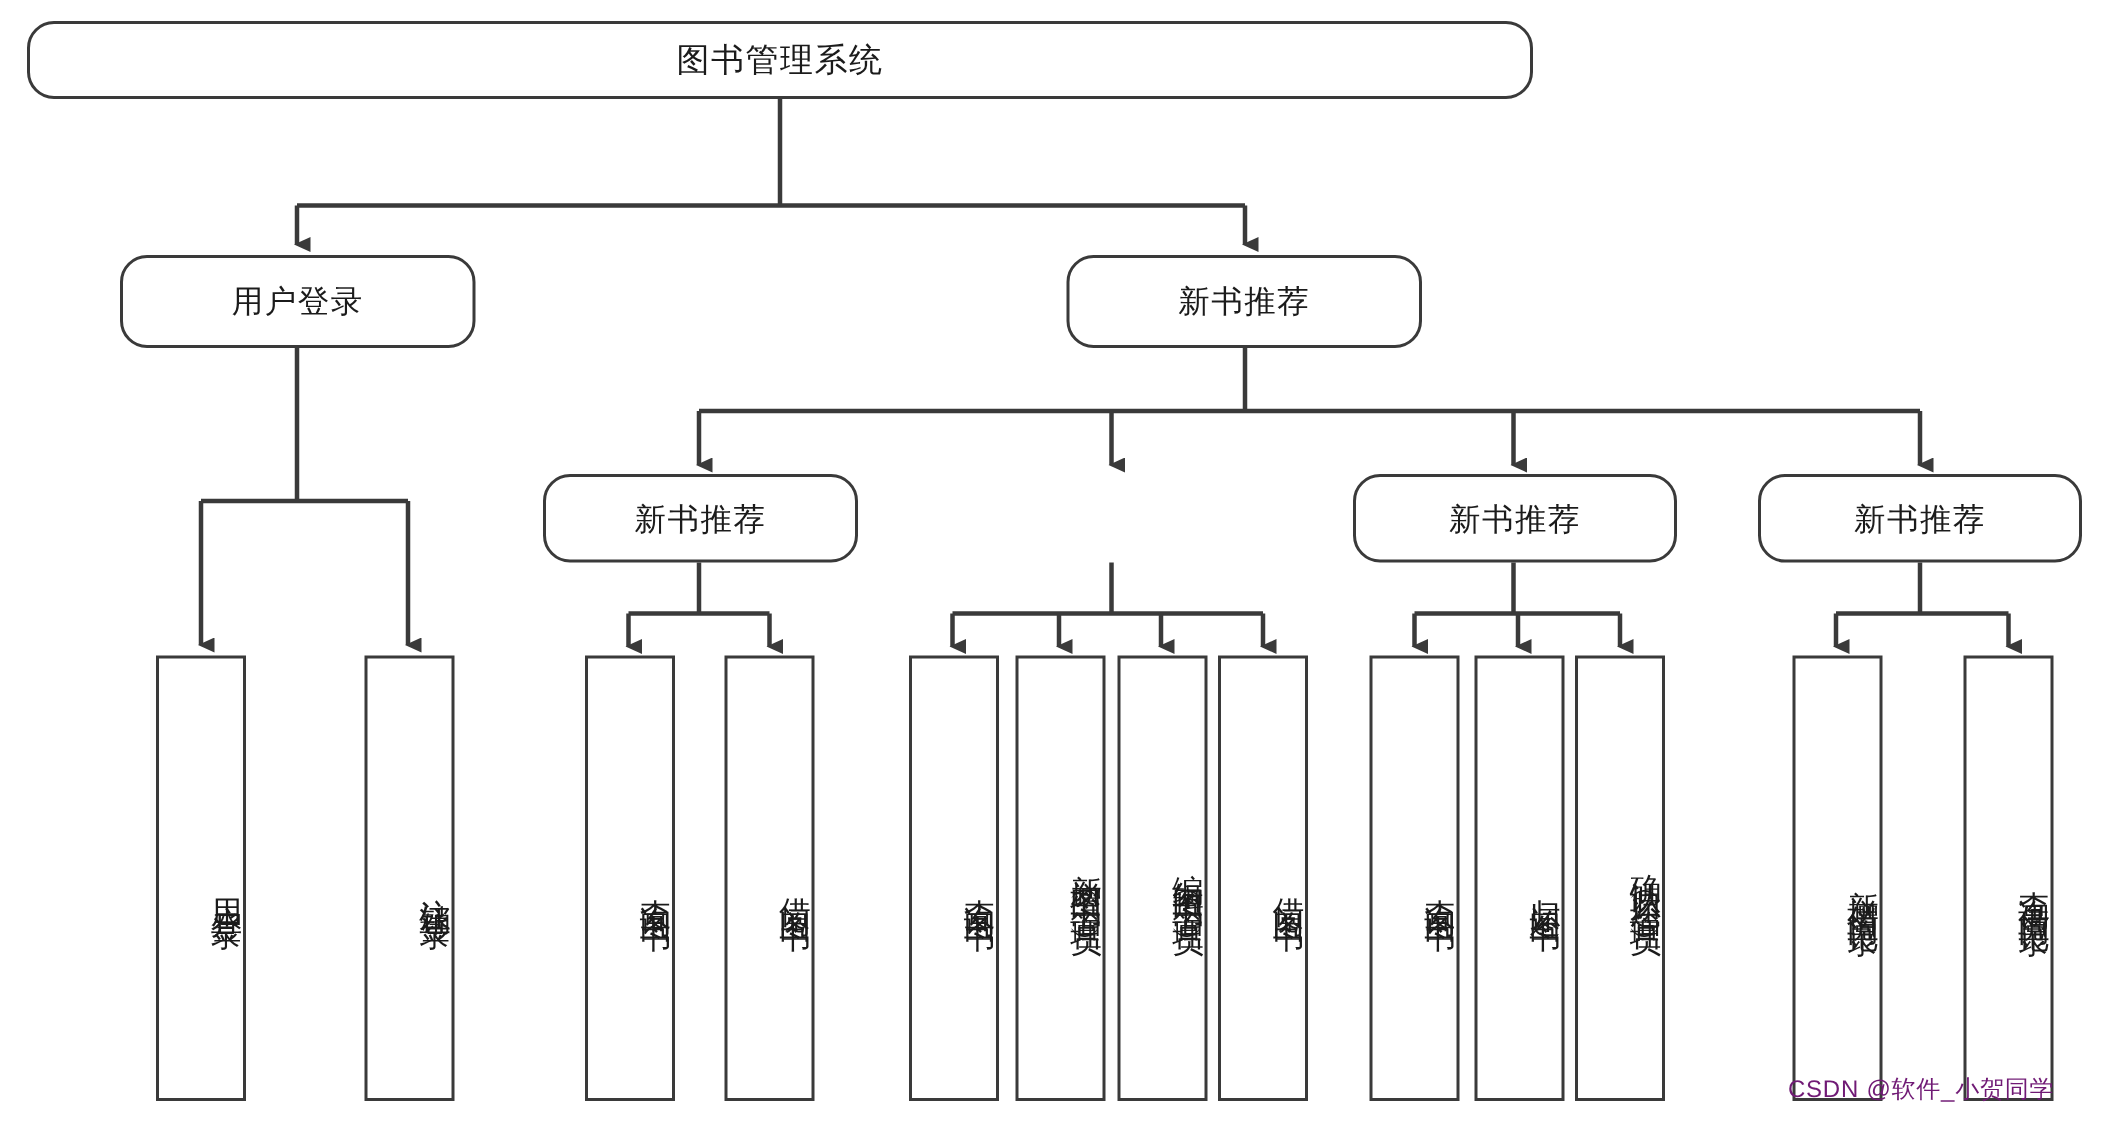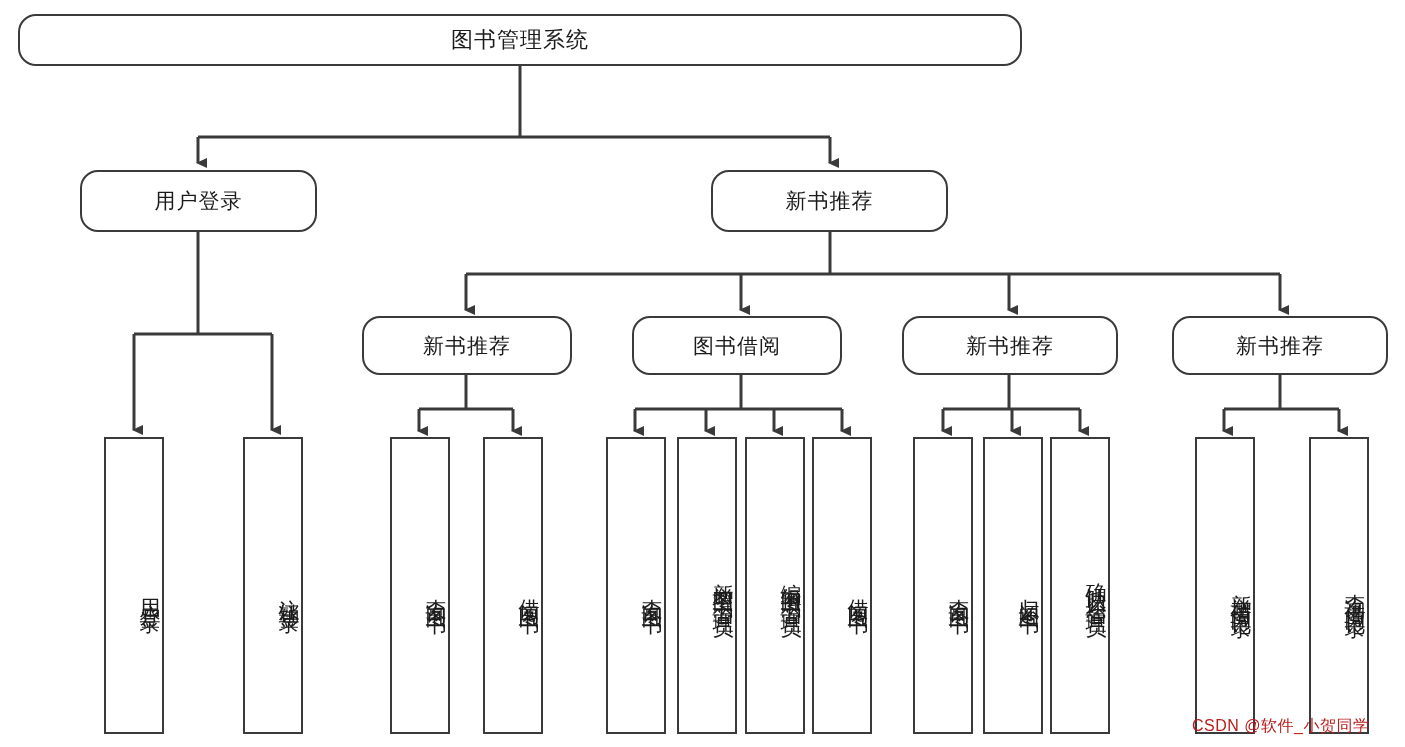--- a/index.html
+++ b/index.html
@@ -52,21 +52,21 @@
     justify-content: center;
     padding-top: 12px;
     letter-spacing: 5px;
   }
   .node.v.tall {
     padding-top: 6px;
   }
   .watermark {
     position: absolute;
     font-size: 16px;
-    color: #b91c1c;
+    color: #701a75;
     letter-spacing: 0.5px;
     white-space: nowrap;
   }
 </style>
 </head>
 <body>
 
 <div id="canvas">
 
   <svg id="wires" viewBox="0 0 1405 747">
@@ -119,21 +119,20 @@
       <path d="M1339,409 L1339,431" marker-end="url(#arrow)"></path>
     </g>
   </svg>
 
   <div class="node h root" style="left:18px; top:14px; width:1004px; height:52px;">图书管理系统</div>
 
   <div class="node h" style="left:80px; top:170px; width:237px; height:62px;">用户登录</div>
   <div class="node h" style="left:711px; top:170px; width:237px; height:62px;">新书推荐</div>
 
   <div class="node h" style="left:362px; top:316px; width:210px; height:59px;">新书推荐</div>
-  <div class="node h" style="left:632px; top:316px; width:210px; height:59px;">图书借阅</div>
   <div class="node h" style="left:902px; top:316px; width:216px; height:59px;">新书推荐</div>
   <div class="node h" style="left:1172px; top:316px; width:216px; height:59px;">新书推荐</div>
 
   <div class="node v" style="left:104px; top:437px; width:60px; height:297px;">用户登录</div>
   <div class="node v" style="left:243px; top:437px; width:60px; height:297px;">注销登录</div>
 
   <div class="node v" style="left:390px; top:437px; width:60px; height:297px;">查询图书</div>
   <div class="node v" style="left:483px; top:437px; width:60px; height:297px;">借阅图书</div>
 
   <div class="node v" style="left:606px; top:437px; width:60px; height:297px;">查询图书</div>

